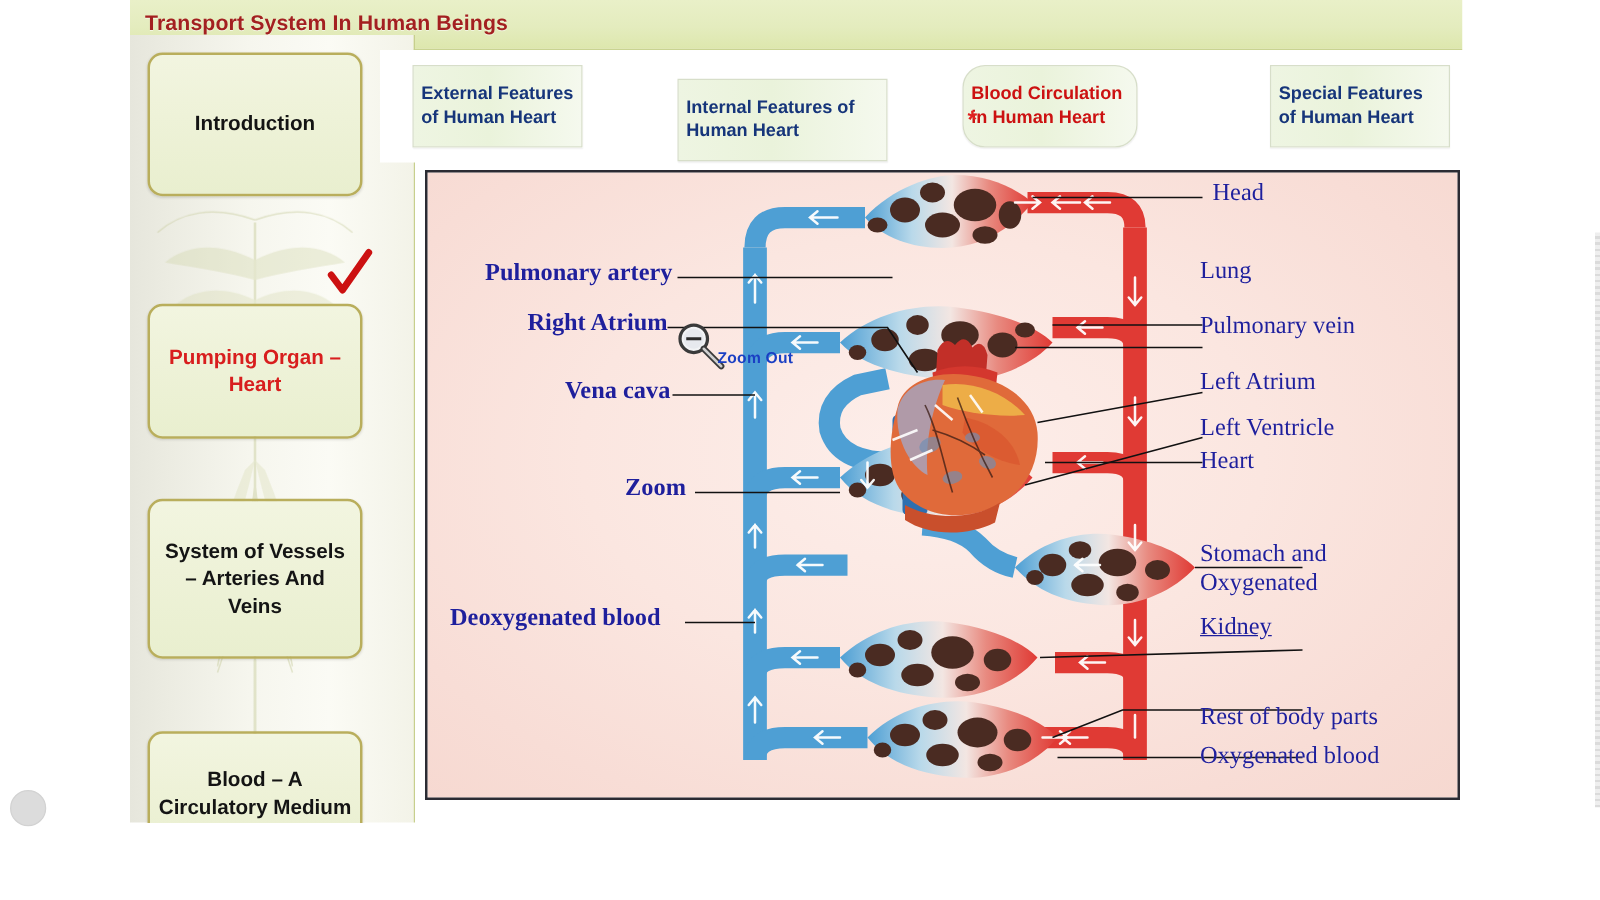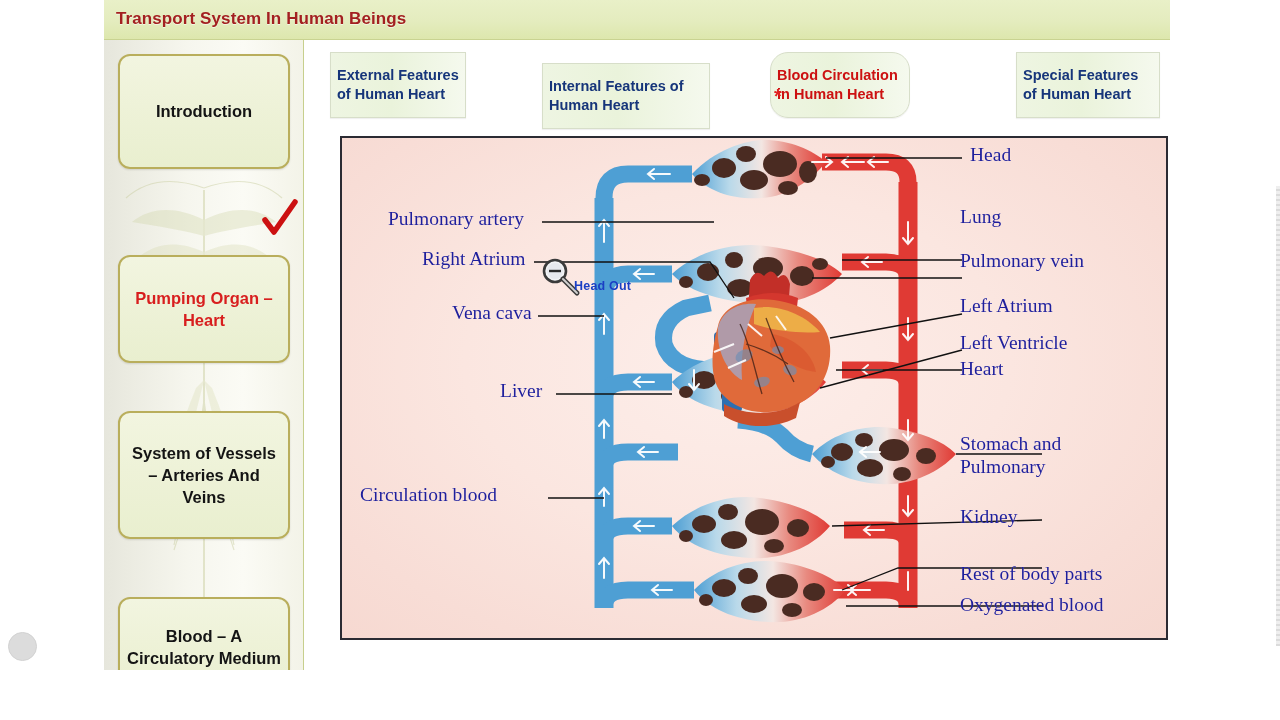--- a/index.html
+++ b/index.html
@@ -29,21 +29,21 @@
     font-size:17px; font-weight:bold; color:#a32020;
     letter-spacing:.1px;
     text-shadow:0 1px 0 rgba(255,255,255,.55);
   }
   .header-right-fill {
     position:absolute; left:1170px; top:0; width:110px; height:40px; background:#fff;
   }
 
   
   .sidebar {
-    position:absolute; left:104px; top:40px; width:200px; height:630px;
+    position:absolute; left:104px; top:28px; width:228px; height:630px;
     background: linear-gradient(to right, #e6e6dc 0%, #ecece2 14%, #f6f6ee 42%, #fbfbf5 70%, #f3f3e8 100%);
     border-right:1px solid #c7cf8d;
     overflow:hidden;
   }
   
   .fern {
     position:absolute; left:0; top:0; width:200px; height:630px;
     opacity:.5; pointer-events:none;
   }
   .nav-btn {
@@ -100,21 +100,21 @@
   .panel-inner { position:absolute; inset:0; overflow:hidden; }
   .svgwrap { position:absolute; left:0; top:0; width:828px; height:504px; }
 
   .lbl {
     position:absolute;
     font-family:"Liberation Serif", serif;
     font-size:19.5px; color:#1f1f9c; white-space:nowrap;
     text-shadow:0 0 1px rgba(255,255,255,.4);
   }
   .lbl.r { }
-  .lbl.l { text-align:center; }
+  .lbl.l { text-align:center;font-weight:bold; }
 
   
   .zoomer { position:absolute; left:195px; top:120px; width:74px; height:40px; }
   .zoom-text {
     position:absolute; left:232px; top:141px;
     font-family:"Liberation Sans", sans-serif;
     font-weight:bold; font-size:12.5px; color:#1a3fc4;
     letter-spacing:.2px;
   }
 
@@ -428,43 +428,43 @@
           <path d="M192 124 L368 124 L392 160"></path>
           <path d="M196 178 L262 178"></path>
           <path d="M214 256 L330 256"></path>
           <path d="M206 360 L262 360"></path>
         </g>
       </svg>
 
       <div class="lbl l" style="left:46px;  top:70px;">Pulmonary artery</div>
       <div class="lbl l" style="left:80px;  top:110px;">Right Atrium</div>
       <div class="lbl l" style="left:110px; top:164px;">Vena cava</div>
-      <div class="lbl l" style="left:158px; top:242px;">Liver</div>
-      <div class="lbl l" style="left:18px;  top:346px;">Circulation blood</div>
+      <div class="lbl l" style="left:158px; top:242px;">Zoom</div>
+      <div class="lbl l" style="left:18px;  top:346px;">Deoxygenated blood</div>
 
       <div class="lbl r" style="left:628px; top:6px;">Head</div>
       <div class="lbl r" style="left:618px; top:68px;">Lung</div>
       <div class="lbl r" style="left:618px; top:112px;">Pulmonary vein</div>
       <div class="lbl r" style="left:618px; top:157px;">Left Atrium</div>
       <div class="lbl r" style="left:618px; top:194px;">Left Ventricle</div>
       <div class="lbl r" style="left:618px; top:220px;">Heart</div>
       <div class="lbl r" style="left:618px; top:295px;">Stomach and</div>
-      <div class="lbl r" style="left:618px; top:318px;">Pulmonary</div>
-      <div class="lbl r" style="left:618px; top:368px;">Kidney</div>
+      <div class="lbl r" style="left:618px; top:318px;">Oxygenated</div>
+      <div class="lbl r" style="left:618px; top:353px;text-decoration:underline;">Kidney</div>
       <div class="lbl r" style="left:618px; top:425px;">Rest of body parts</div>
       <div class="lbl r" style="left:618px; top:456px;">Oxygenated blood</div>
 
       <svg class="zoomer" viewBox="0 0 74 40">
         <circle cx="18" cy="13" r="11" fill="#f2f3f5" stroke="#3a3a3a" stroke-width="2.6"></circle>
         <circle cx="18" cy="13" r="8" fill="#dfe3ea" opacity=".6"></circle>
         <line x1="12" y1="13" x2="24" y2="13" stroke="#2b2b2b" stroke-width="2.4"></line>
         <line x1="26" y1="21" x2="40" y2="35" stroke="#3a3a3a" stroke-width="5" stroke-linecap="round"></line>
         <line x1="26" y1="21" x2="40" y2="35" stroke="#cfcfcf" stroke-width="2" stroke-linecap="round"></line>
       </svg>
-      <div class="zoom-text">Head Out</div>
+      <div class="zoom-text">Zoom Out</div>
 
     </div>
   </div>
 
   <div class="bottom">
     
     
 
     
 

